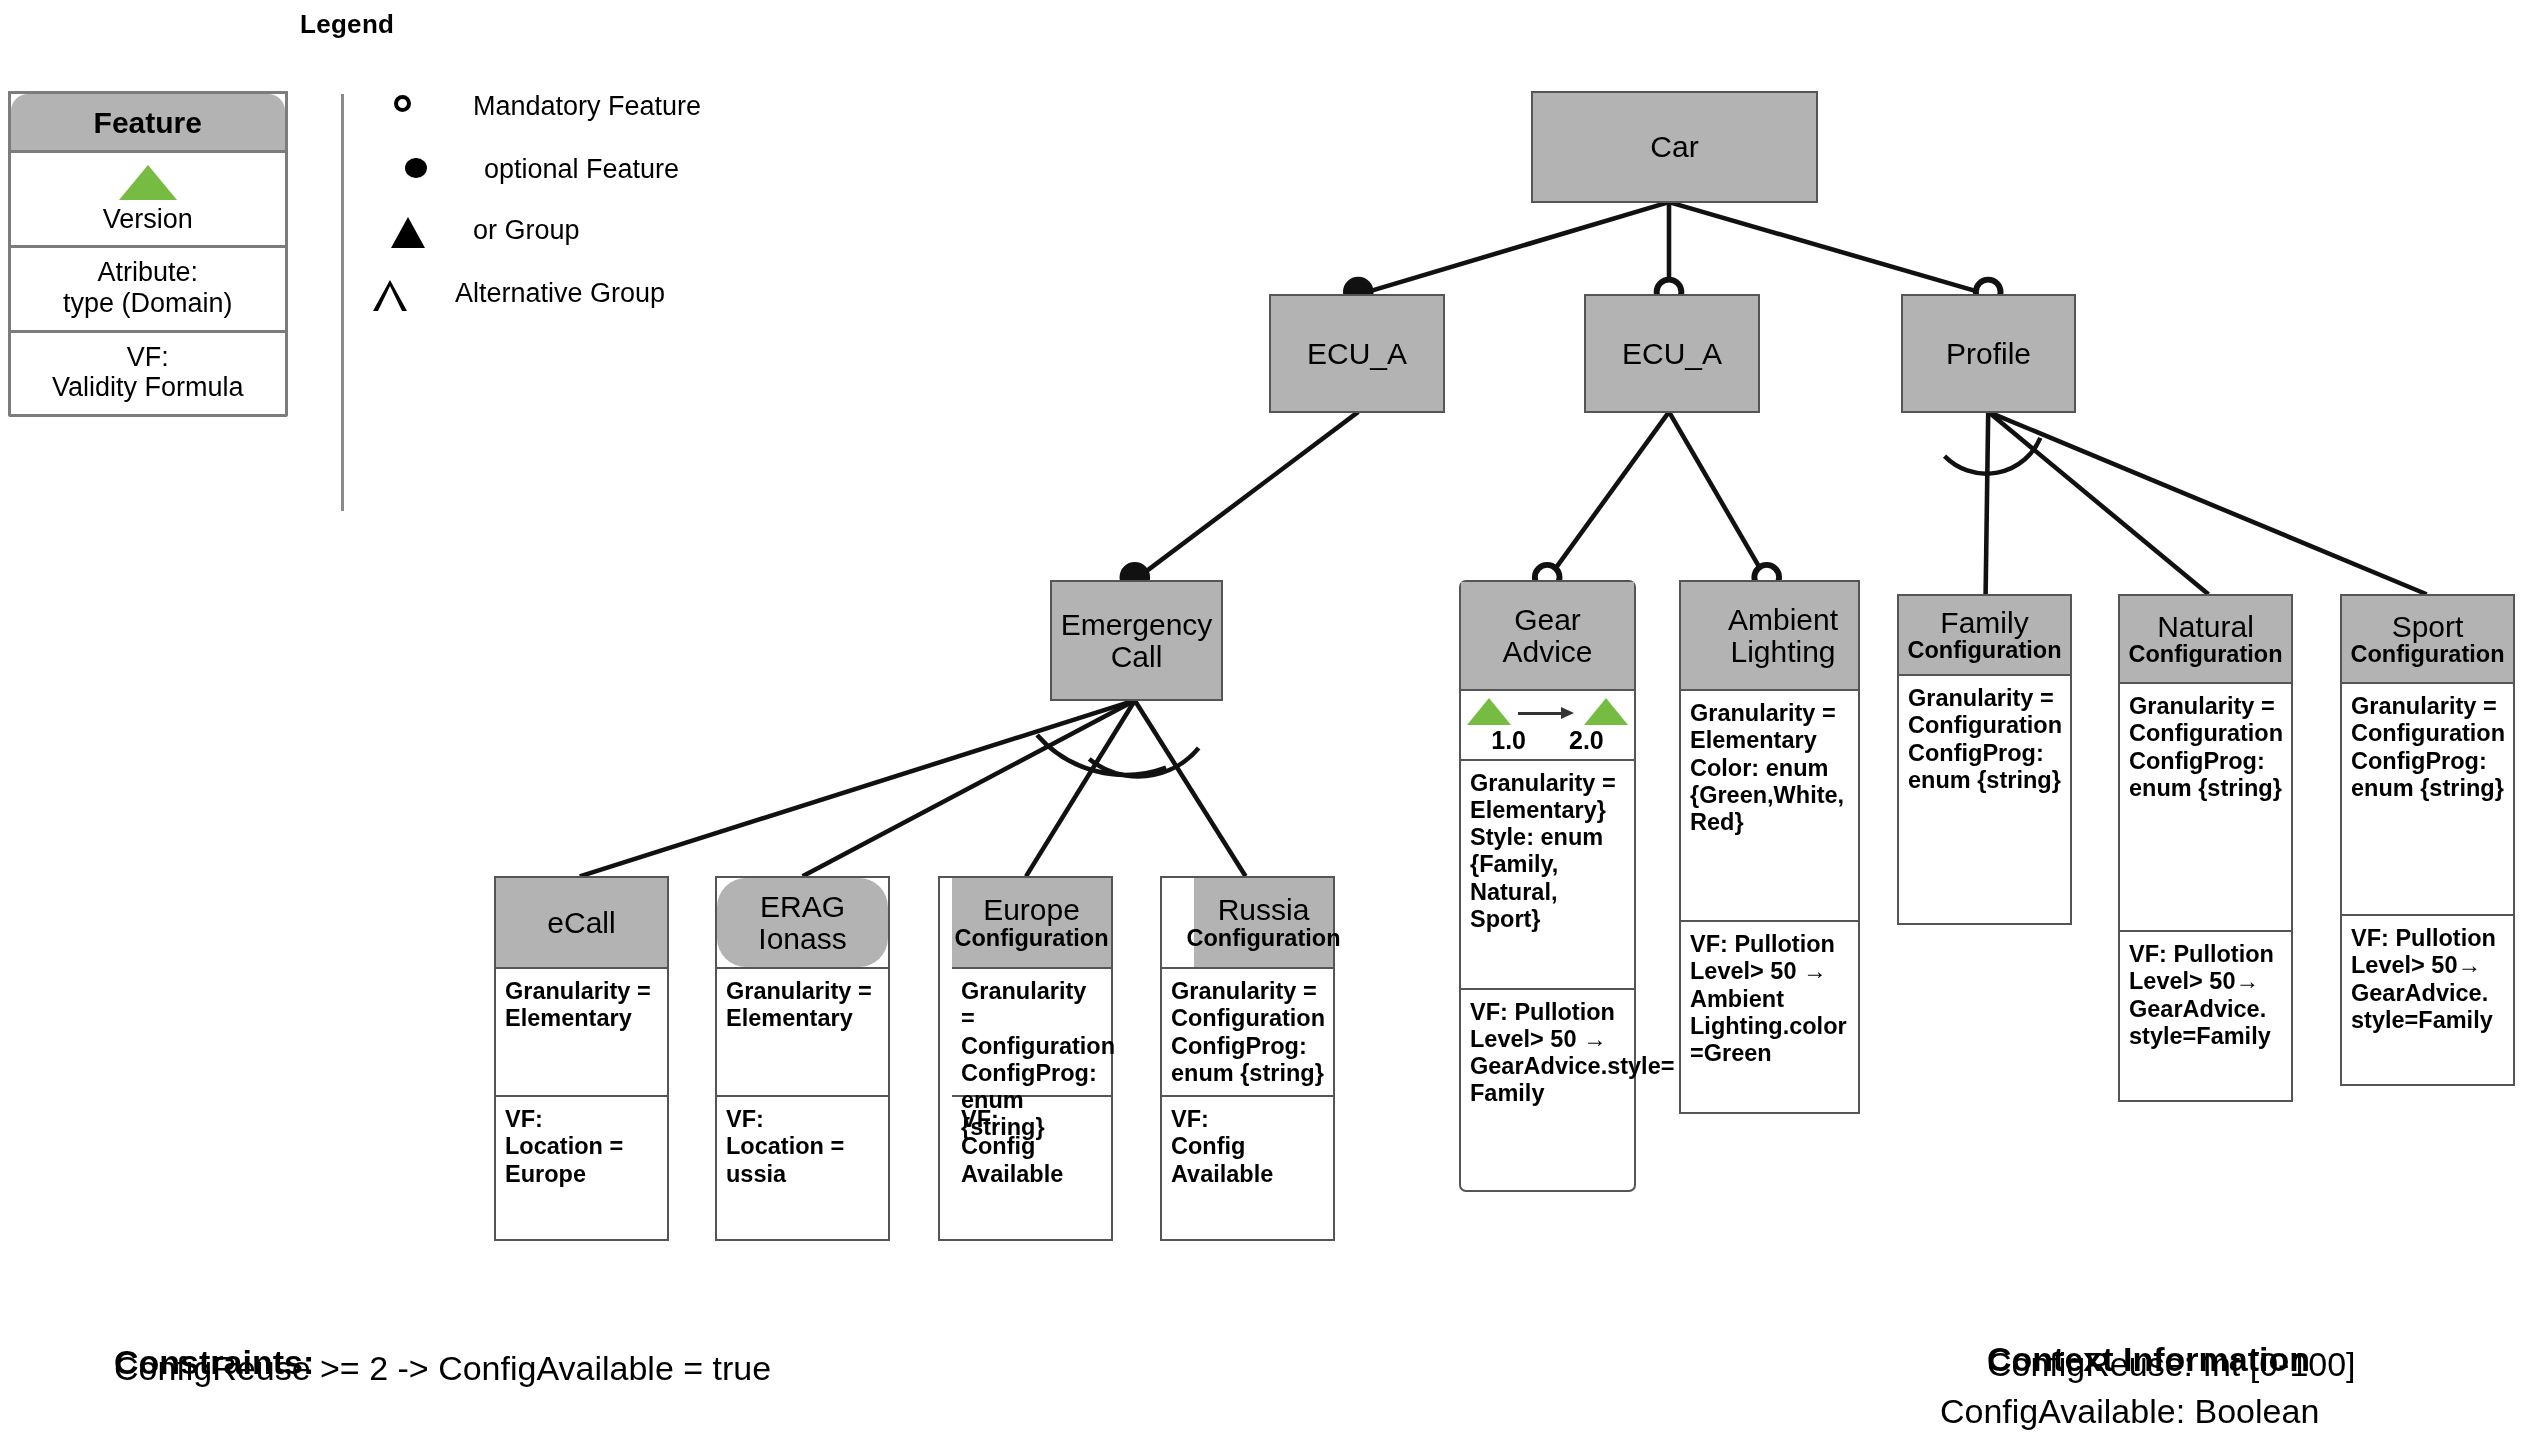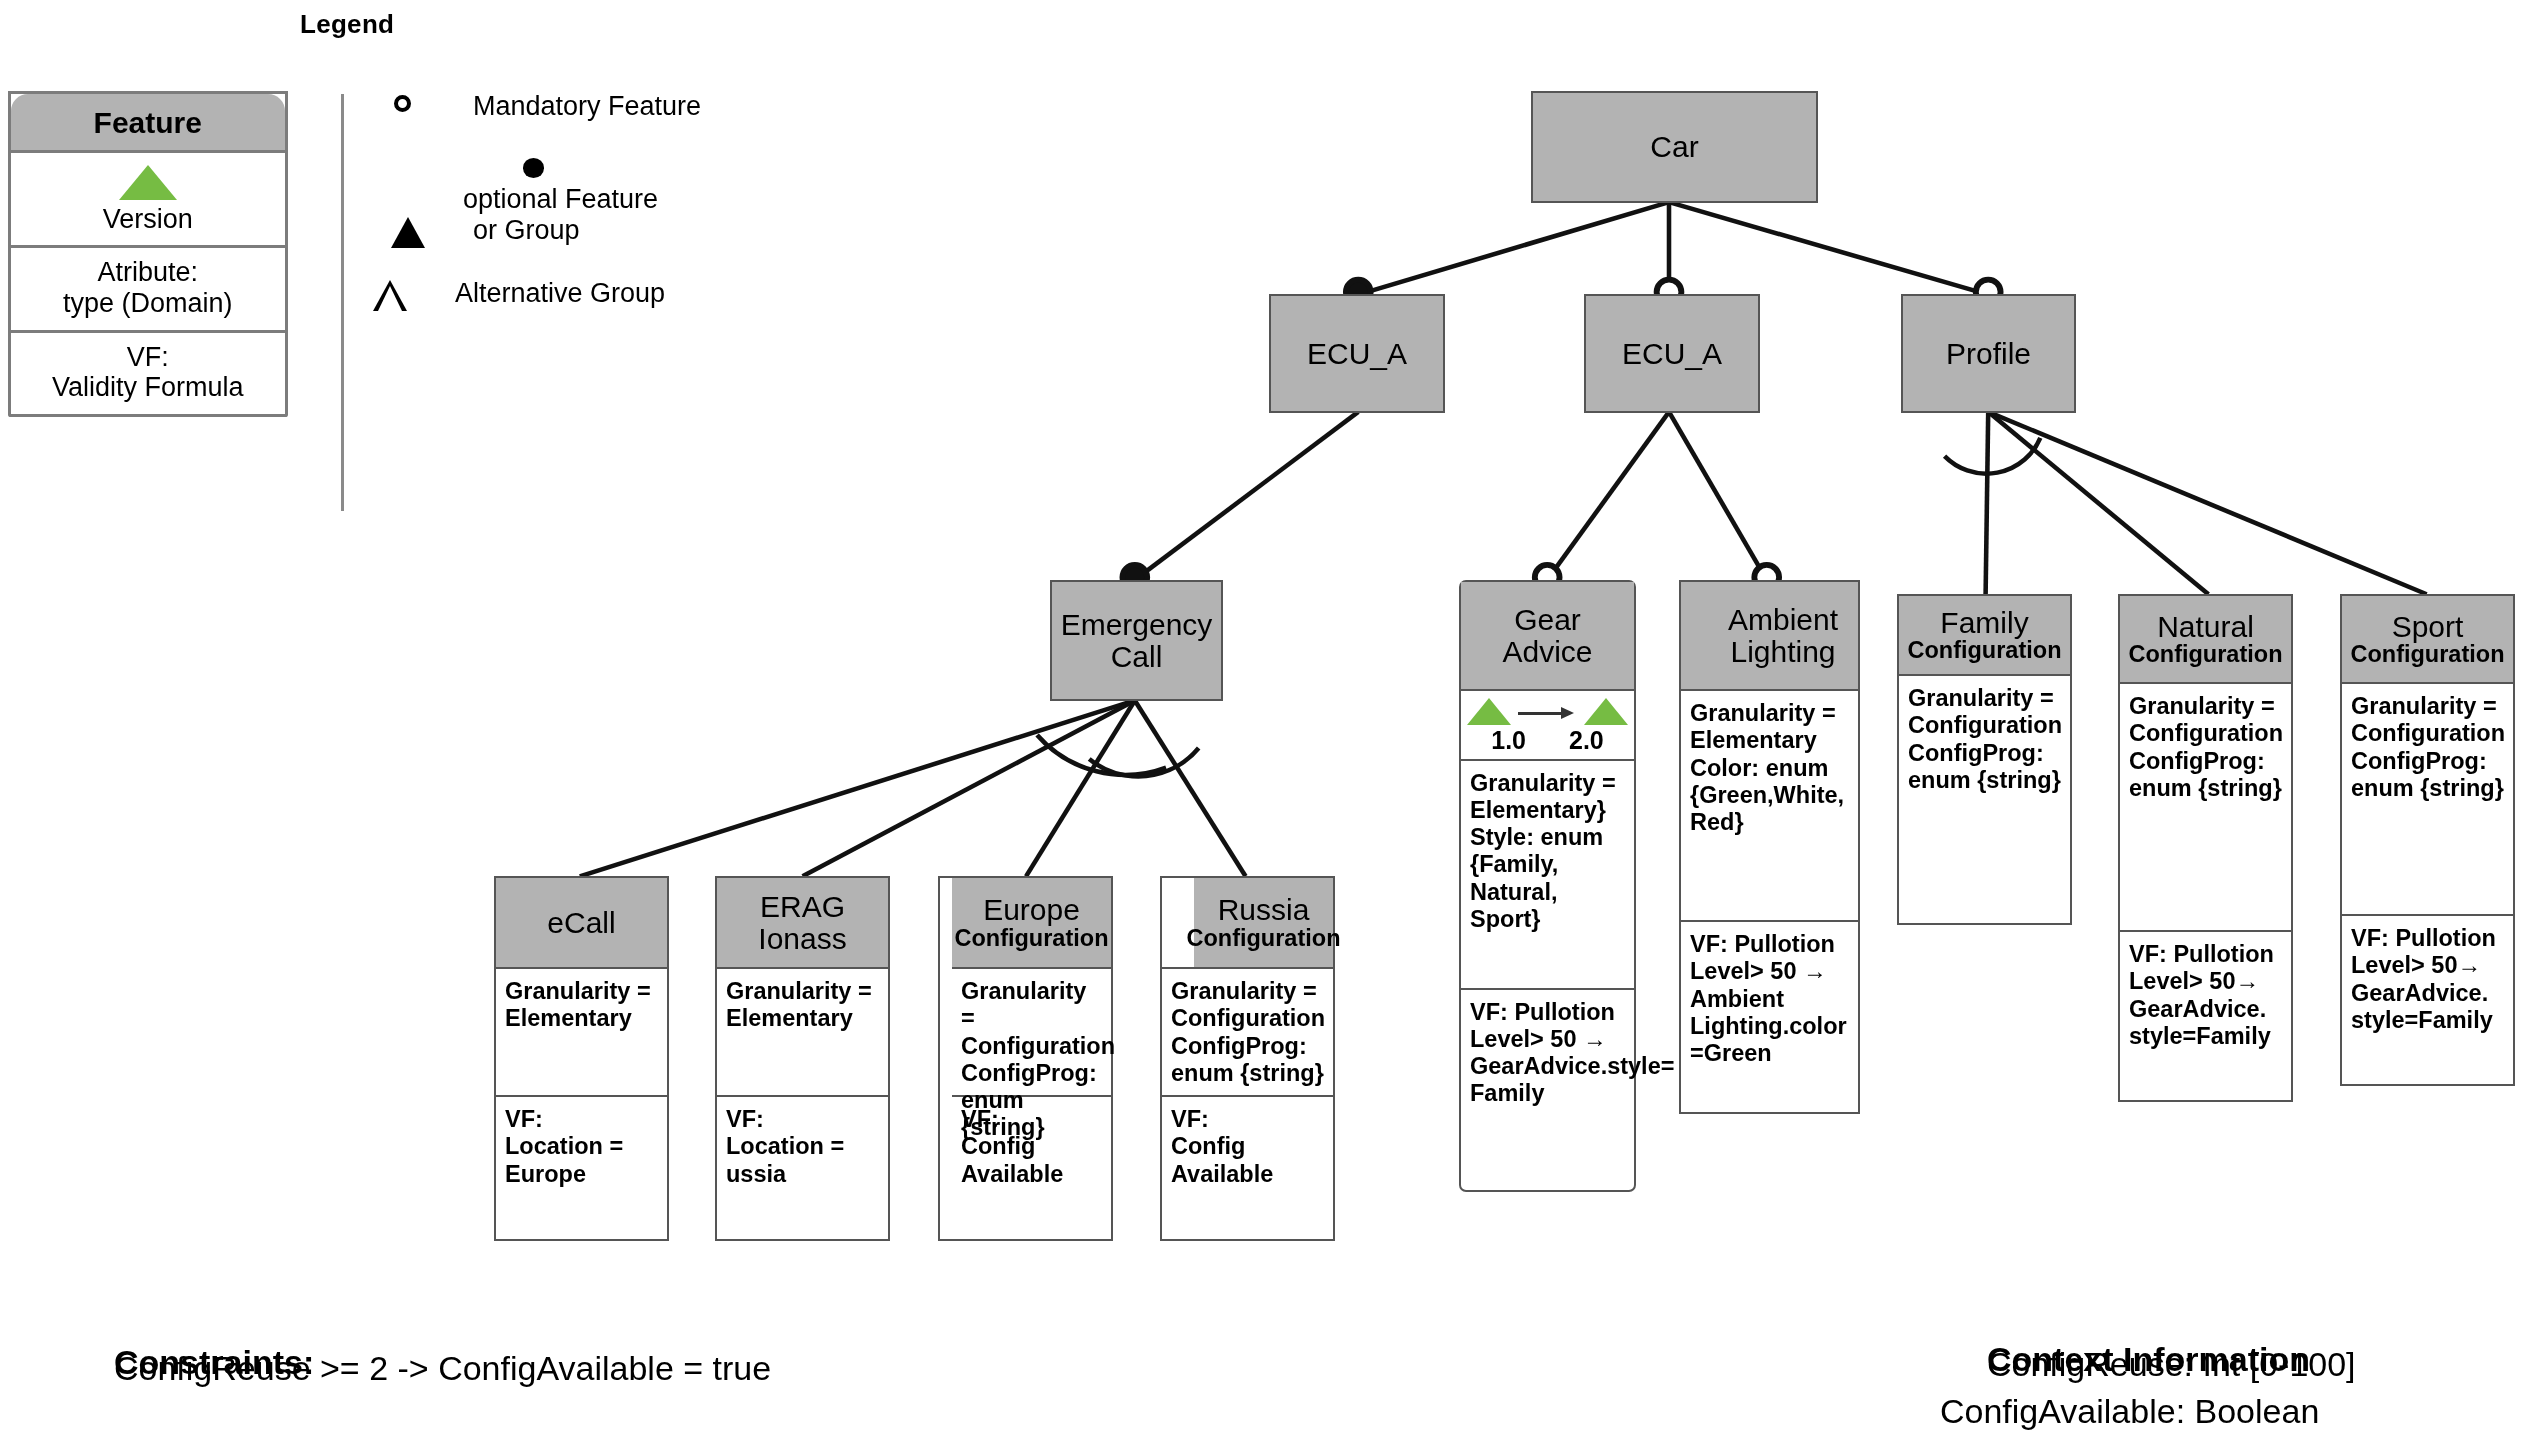--- a/index.html
+++ b/index.html
@@ -122,21 +122,21 @@
   </div>
 
   <div id="legend-divider"></div>
 
   <div class="lg-row" style="left:391px;top:91px;">
     <span class="sym">
         <i class="circ-open"></i>
       </span>
     <span class="lg-label">Mandatory Feature</span>
   </div>
-  <div class="lg-row" style="left:411px;top:154px;flex-direction:column;">
+  <div class="lg-row" style="left:402px;top:154px;">
     <span class="sym">
         <i class="circ-fill"></i>
       </span>
     <span class="lg-label">optional Feature</span>
   </div>
   <div class="lg-row" style="left:391px;top:215px;">
     <span class="sym">
         <i class="tri-fill"></i>
       </span>
     <span class="lg-label">or Group</span>
@@ -239,21 +239,21 @@
   <div class="node" style="left:494px;top:876px;width:175px;height:365px;">
     <div class="title" style="height:89px;">
       <span class="t1">eCall</span>
     </div>
     <div class="body" style="height:128px;">Granularity = Elementary</div>
     <div class="vf" style="height:auto;min-height:117px;white-space:pre-line;">VF:
 Location = Europe</div>
   </div>
 
   <div class="node" style="left:715px;top:876px;width:175px;height:365px;">
-    <div class="title" style="height:89px;">
+    <div class="title" style="height:89px;border-radius:29px;">
       <span class="t1">ERAG</span>
       <span class="t1">Ionass</span>
     </div>
     <div class="body" style="height:128px;">Granularity = Elementary</div>
     <div class="vf" style="height:auto;min-height:117px;white-space:pre-line;">VF:
 Location = ussia</div>
   </div>
 
   <div class="node" style="left:938px;top:876px;width:175px;height:365px;padding-left:12px;">
     <div class="title" style="height:89px;">

